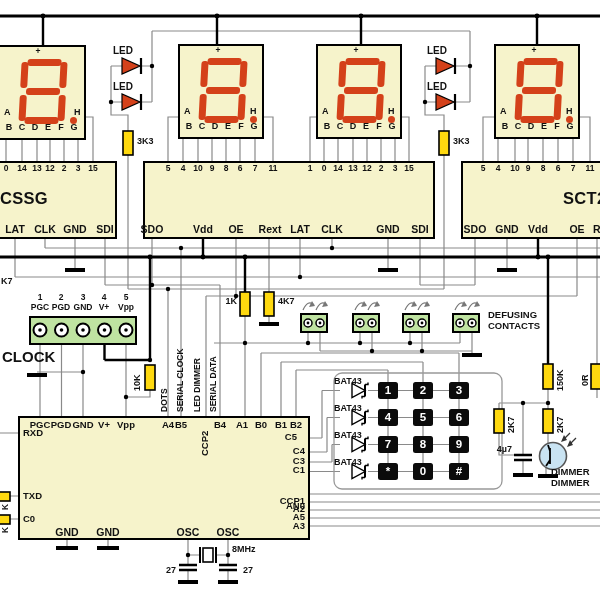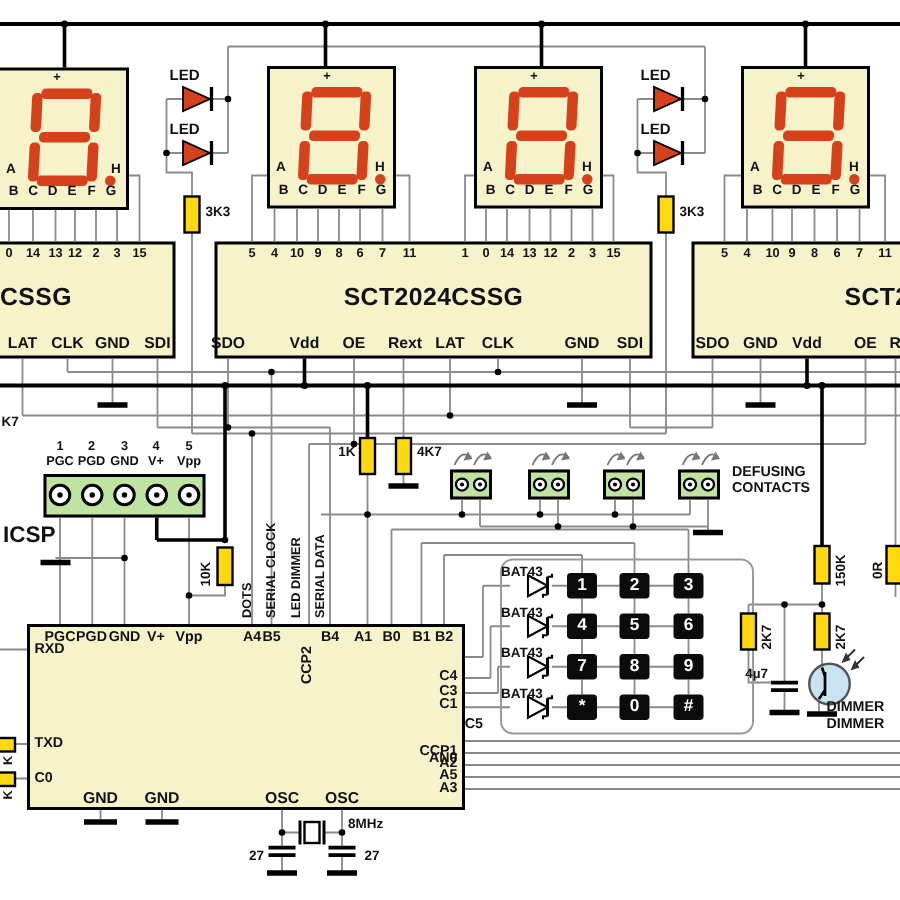--- a/index.html
+++ b/index.html
@@ -306,21 +306,20 @@
     <span class="l c s8" style="left:37px;top:164px;">13</span>
     <span class="l c s8" style="left:50px;top:164px;">12</span>
     <span class="l c s8" style="left:64px;top:164px;">2</span>
     <span class="l c s8" style="left:78px;top:164px;">3</span>
     <span class="l c s8" style="left:93px;top:164px;">15</span>
     <span class="l c s11" style="left:15px;top:224px;">LAT</span>
     <span class="l c s11" style="left:45px;top:224px;">CLK</span>
     <span class="l c s11" style="left:75px;top:224px;">GND</span>
     <span class="l c s11" style="left:105px;top:224px;">SDI</span>
 
-    <span class="l c s16" style="left:289px;top:190px;">SCT2024CSSG</span>
     <span class="l c s8" style="left:168px;top:164px;">5</span>
     <span class="l c s8" style="left:183px;top:164px;">4</span>
     <span class="l c s8" style="left:198px;top:164px;">10</span>
     <span class="l c s8" style="left:212px;top:164px;">9</span>
     <span class="l c s8" style="left:226px;top:164px;">8</span>
     <span class="l c s8" style="left:240px;top:164px;">6</span>
     <span class="l c s8" style="left:255px;top:164px;">7</span>
     <span class="l c s8" style="left:273px;top:164px;">11</span>
     <span class="l c s8" style="left:310px;top:164px;">1</span>
     <span class="l c s8" style="left:324px;top:164px;">0</span>
@@ -357,21 +356,21 @@
     <span class="l c s8" style="left:40px;top:293px;">1</span>
     <span class="l c s8" style="left:61px;top:293px;">2</span>
     <span class="l c s8" style="left:83px;top:293px;">3</span>
     <span class="l c s8" style="left:104px;top:293px;">4</span>
     <span class="l c s8" style="left:126px;top:293px;">5</span>
     <span class="l c s8" style="left:40px;top:303px;">PGC</span>
     <span class="l c s8" style="left:61px;top:303px;">PGD</span>
     <span class="l c s8" style="left:83px;top:303px;">GND</span>
     <span class="l c s8" style="left:104px;top:303px;">V+</span>
     <span class="l c s8" style="left:126px;top:303px;">Vpp</span>
-    <span class="l s15" style="left:2px;top:349px;">ICSP</span>
+    <span class="l s15" style="left:2px;top:349px;">CLOCK</span>
     <span class="l rot" style="left:133px;top:391px;">10K</span>
     <span class="l" style="left:1px;top:277px;">K7</span>
 
     <span class="l rot s8" style="left:160px;top:412px;">DOTS</span>
     <span class="l rot s8" style="left:176px;top:412px;">SERIAL CLOCK</span>
     <span class="l rot s8" style="left:193px;top:412px;">LED DIMMER</span>
     <span class="l rot s8" style="left:209px;top:412px;">SERIAL DATA</span>
 
     <span class="l r" style="left:237px;top:297px;">1K</span>
     <span class="l" style="left:278px;top:297px;">4K7</span>
@@ -388,21 +387,21 @@
     <span class="l c s95" style="left:181px;top:420px;">B5</span>
     <span class="l rot s95" style="left:200px;top:456px;">CCP2</span>
     <span class="l c s95" style="left:220px;top:420px;">B4</span>
     <span class="l c s95" style="left:242px;top:420px;">A1</span>
     <span class="l c s95" style="left:261px;top:420px;">B0</span>
     <span class="l c s95" style="left:281px;top:420px;">B1</span>
     <span class="l c s95" style="left:296px;top:420px;">B2</span>
     <span class="l s95" style="left:23px;top:428px;">RXD</span>
     <span class="l s95" style="left:23px;top:491px;">TXD</span>
     <span class="l s95" style="left:23px;top:514px;">C0</span>
-    <span class="l r s95" style="left:322px;top:432px;margin-top:46px;">C5</span>
+    <span class="l r s95" style="left:297px;top:432px;">C5</span>
     <span class="l r s95" style="left:305px;top:446px;">C4</span>
     <span class="l r s95" style="left:305px;top:456px;">C3</span>
     <span class="l r s95" style="left:305px;top:465px;">C1</span>
     <span class="l r s95" style="left:305px;top:501px;">AN0</span>
     <span class="l r s95" style="left:305px;top:496px;">CCP1</span>
     <span class="l r s95" style="left:305px;top:504px;">A2</span>
     <span class="l r s95" style="left:305px;top:512px;">A5</span>
     <span class="l r s95" style="left:305px;top:521px;">A3</span>
     <span class="l c s11" style="left:67px;top:527px;">GND</span>
     <span class="l c s11" style="left:108px;top:527px;">GND</span>

